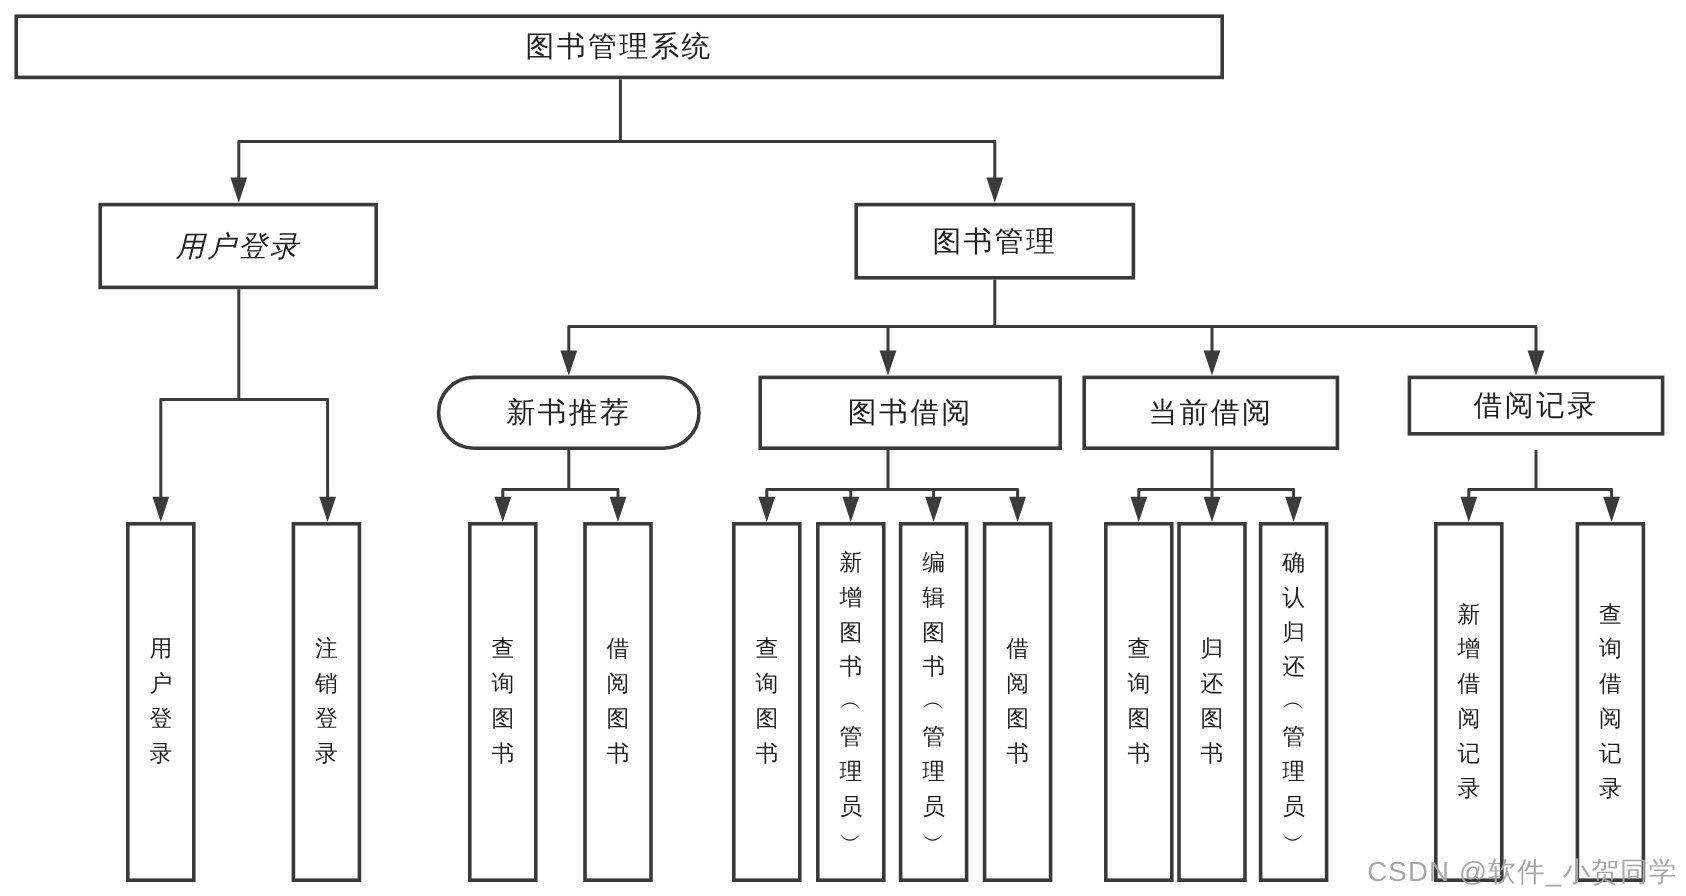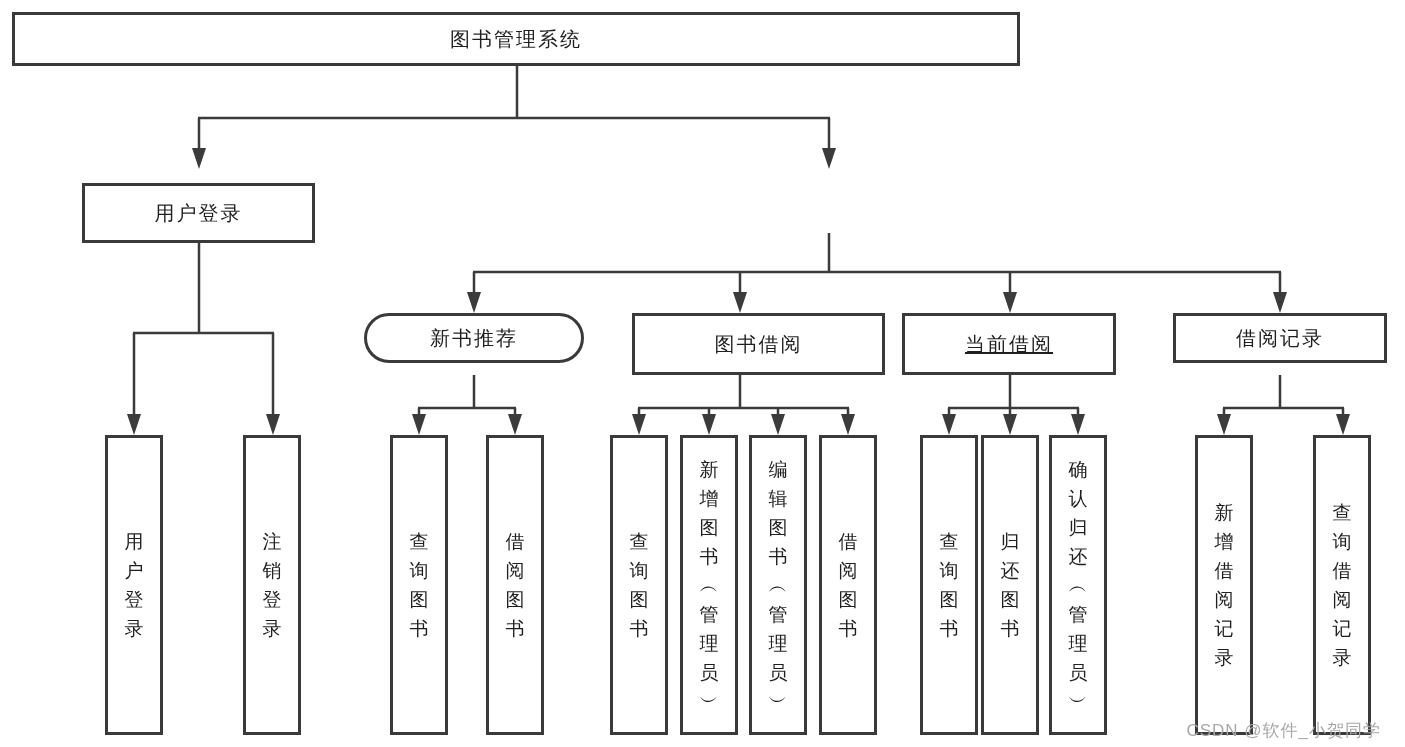--- a/index.html
+++ b/index.html
@@ -23,42 +23,42 @@
     pointer-events:none;
   }
   .connectors path{stroke:var(--line);stroke-width:2.5;fill:none;}
   .connectors polygon{fill:var(--line);stroke:none;}
   .hbox{
     position:absolute;
     box-sizing:border-box;
     background:var(--bg);
     border:3px solid var(--border);
     display:flex;align-items:center;justify-content:center;
-    font-size:20px;color:var(--text);
+    font-size:24px;color:var(--text);
     letter-spacing:2px;
     white-space:nowrap;
   }
   .vbox{
     position:absolute;
     top:435px;width:58px;height:300px;
     box-sizing:border-box;
     background:var(--bg);
     border:3px solid var(--border);
     display:flex;align-items:center;justify-content:center;
   }
   .vlabel{color:var(--text);}
   .vlabel div{
     text-align:center;
     font-size:19px;
     line-height:29px;
   }
   .watermark{
     position:absolute;
-    right:24px;bottom:5px;
-    font-size:17px;
+    right:7px;bottom:5px;
+    font-size:23px;
     color:var(--wm);
     letter-spacing:1px;
     white-space:nowrap;
   }
 </style>
 </head>
 <body>
 
 <div class="canvas">
 
@@ -93,31 +93,34 @@
         <polygon points="1071,414 1085,414 1078,435"></polygon>
         <polygon points="1217,414 1231,414 1224,435"></polygon>
         <polygon points="1336,414 1350,414 1343,435"></polygon>
       </g>
   </svg>
 
   <div class="hbox" style="left:12px;top:12px;width:1008px;height:54px;">
     <span>图书管理系统</span>
   </div>
 
-  <div class="hbox" style="left:82px;top:183px;width:233px;height:60px;">
+  <div class="hbox" style="left:82px;top:169px;width:233px;height:72px;font-style:italic;">
     <span>用户登录</span>
   </div>
-
-  <div class="hbox" style="left:364px;top:313px;width:220px;height:50px;border-radius:31px;">
+  <div class="hbox" style="left:712px;top:169px;width:234px;height:64px;">
+    <span>图书管理</span>
+  </div>
+
+  <div class="hbox" style="left:364px;top:313px;width:220px;height:62px;border-radius:31px;">
     <span>新书推荐</span>
   </div>
   <div class="hbox" style="left:632px;top:313px;width:253px;height:62px;">
     <span>图书借阅</span>
   </div>
-  <div class="hbox" style="left:902px;top:313px;width:214px;height:62px;text-decoration:underline;">
+  <div class="hbox" style="left:902px;top:313px;width:214px;height:62px;">
     <span>当前借阅</span>
   </div>
   <div class="hbox" style="left:1173px;top:313px;width:214px;height:50px;">
     <span>借阅记录</span>
   </div>
 
   <div class="vbox" style="left:105px;">
     <div class="vlabel">
         <div>用</div>
         <div>户</div>

